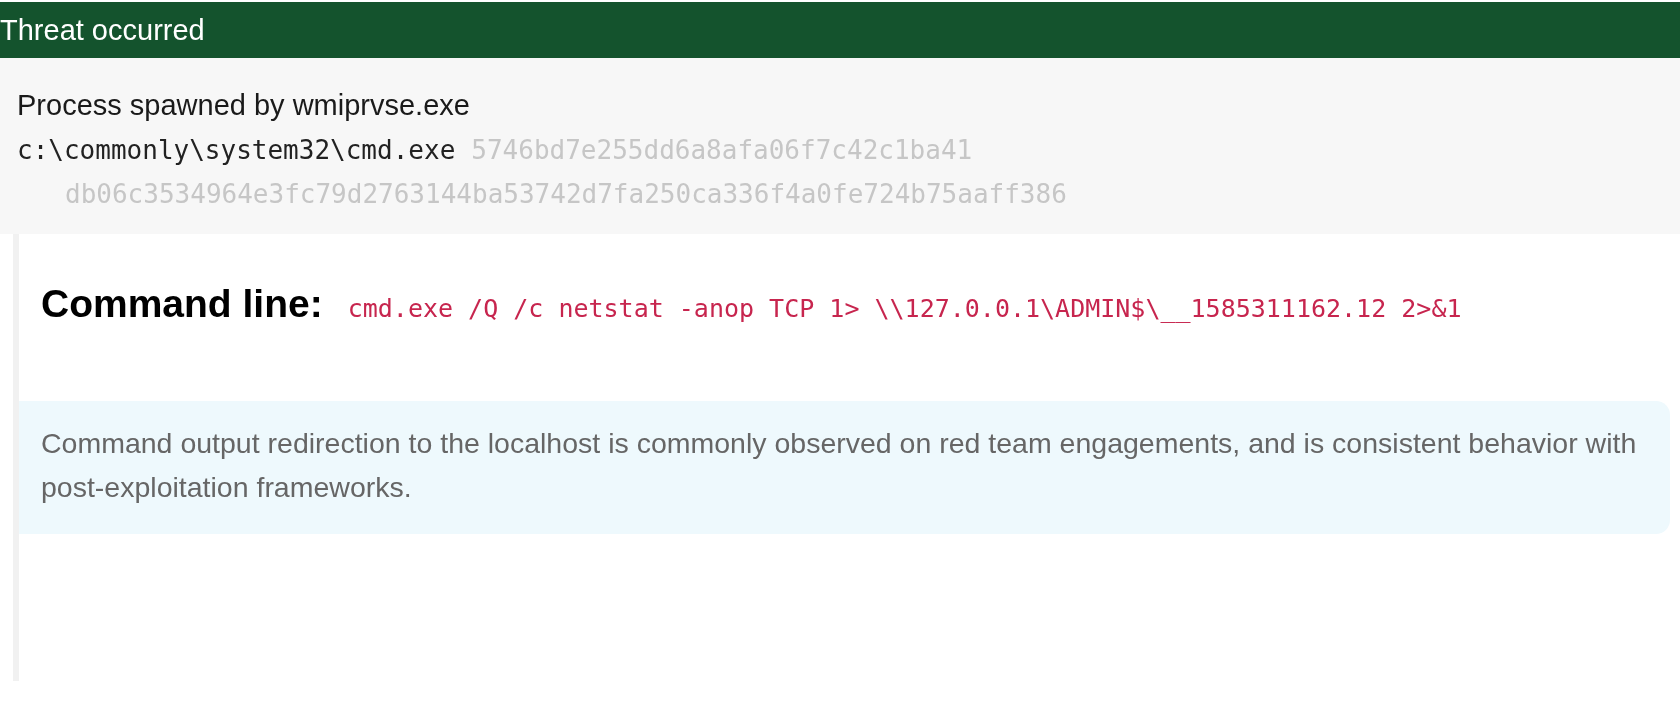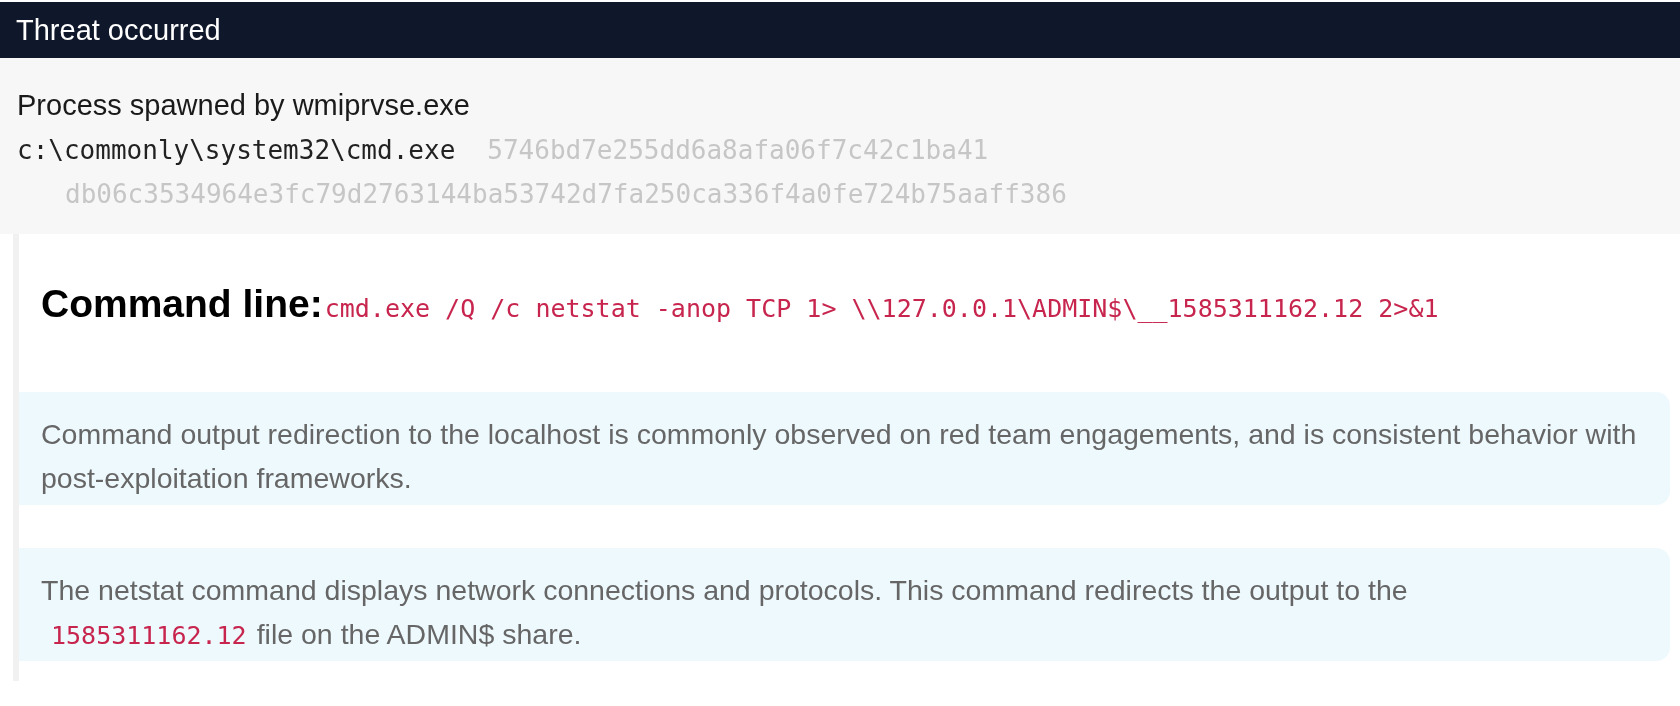--- a/index.html
+++ b/index.html
@@ -1,43 +1,43 @@
 <!DOCTYPE html>
 <html><head>
 <meta charset="utf-8">
 <style>
   html, body { margin: 0; padding: 0; background: #ffffff; }
   body { width: 1680px; height: 706px; overflow: hidden; position: relative;
          font-family: "Liberation Sans", "DejaVu Sans", sans-serif; }
   .header { position: absolute; left: 0; top: 2px; width: 1680px; height: 56px;
-            background: #0f172a; color: #ffffff; box-sizing: border-box;
-            padding-left: 16px; font-size: 29px; line-height: 56px; }
+            background: #14532d; color: #ffffff; box-sizing: border-box;
+            font-size: 29px; line-height: 56px; }
   .summary { position: absolute; left: 0; top: 58px; width: 1680px; height: 176px;
              background: #f7f7f7; box-sizing: border-box; padding-left: 17px; }
   .summary .title { position: absolute; left: 17px; top: 27px; font-size: 29px;
                     color: #1a1a1a; line-height: 40px; white-space: nowrap; }
   .summary .path-line { position: absolute; left: 17px; top: 72px; white-space: nowrap;
                         font-family: "DejaVu Sans Mono", "Liberation Mono", monospace;
                         font-size: 26px; line-height: 40px; }
   .summary .path { color: #222222; }
-  .summary .hash { color: #c6c6c6; margin-left: 32px; }
+  .summary .hash { color: #c6c6c6; margin-left: 16px; }
   .summary .hash2-line { position: absolute; left: 17px; top: 116px; white-space: nowrap;
                          font-family: "DejaVu Sans Mono", "Liberation Mono", monospace;
                          font-size: 26px; line-height: 40px; color: #c6c6c6; margin-left: 48px; }
   .detail { position: absolute; left: 13px; top: 234px; width: 1667px; height: 447px; }
   .detail .strip { position: absolute; left: 0; top: 0; width: 6px; height: 447px;
                    background: #f1f1f1; }
   .cmdline { position: absolute; left: 28px; top: 48px; white-space: nowrap;
              line-height: 44px; }
   .cmdline .label { font-weight: bold; font-size: 39px; color: #000000; }
   .cmdline .value { font-family: "DejaVu Sans Mono", "Liberation Mono", monospace;
-                    font-size: 25px; color: #c7254e; margin-left: 2px; }
-  .callout { position: absolute; left: 6px; width: 1651px; height: 113px;
+                    font-size: 25px; color: #c7254e; margin-left: 25px; }
+  .callout { position: absolute; left: 6px; width: 1651px; height: 133px;
              background: #eef9fd; border-radius: 0 14px 14px 0; box-sizing: border-box;
-             padding: 20px 24px 0 22px; font-size: 28.5px; line-height: 44px; color: #666666; }
+             padding: 20px 24px 0 22px; font-size: 28.5px; line-height: 44px; color: #666666; margin-top: 9px; }
   .callout.c1 { top: 158px; }
   .callout.c2 { top: 314px; }
   .callout code { font-family: "DejaVu Sans Mono", "Liberation Mono", monospace;
                   font-size: 25px; color: #c7254e; padding: 0 10px; }
 </style>
 </head>
 <body>
 
 <div class="header">
   <span>Threat occurred</span>
@@ -55,17 +55,13 @@
   <div class="strip"></div>
 
   <div class="cmdline">
     <span class="label">Command line:</span><span class="value">cmd.exe /Q /c netstat -anop TCP 1&gt; \\127.0.0.1\ADMIN$\__1585311162.12 2&gt;&amp;1</span>
   </div>
 
   <div class="callout c1">
     <span>Command output redirection to the localhost is commonly observed on red team engagements, and is consistent behavior with post-exploitation frameworks.</span>
   </div>
 
-  <div class="callout c2">
-    <span>The netstat command displays network connections and protocols. This command redirects the output to the</span><br>
-    <code>1585311162.12</code><span>file on the ADMIN$ share.</span>
-  </div>
 </div>
 
 </body></html>

